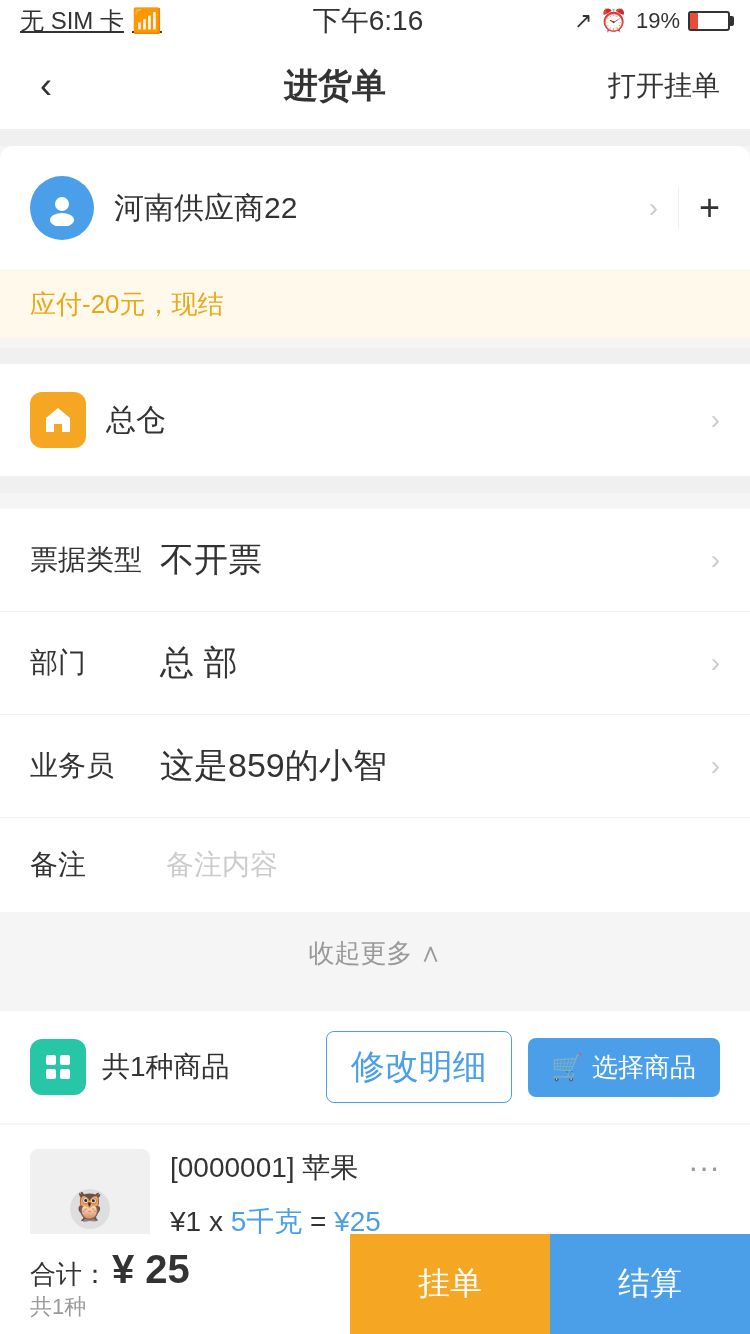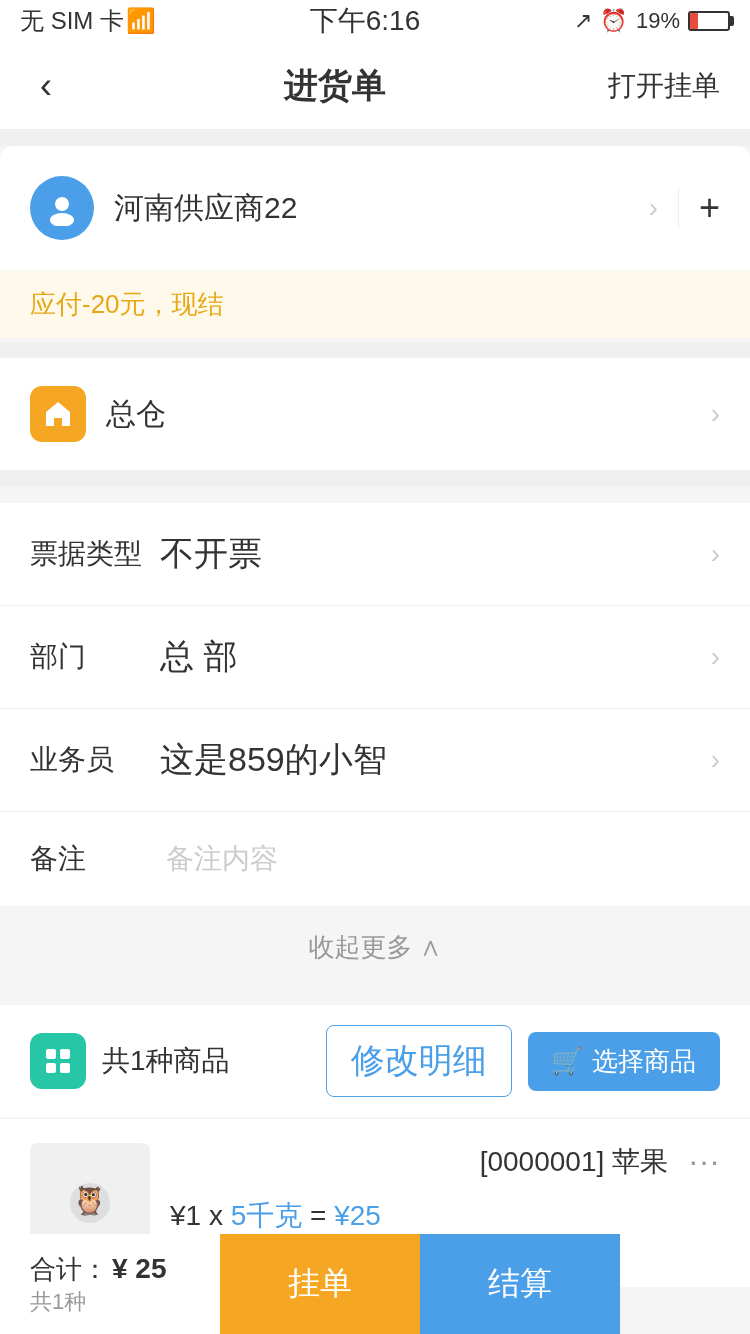--- a/index.html
+++ b/index.html
@@ -18,21 +18,21 @@
     .status-bar {
       height: 42px;
       background: #fff;
       display: flex;
       align-items: center;
       justify-content: space-between;
       padding: 0 20px;
       font-size: 24px;
       color: #333;
     }
-    .status-left { display: flex; align-items: center; gap: 2px; }
+    .status-left { display: flex; align-items: center; gap: 8px; text-decoration: underline; }
     .status-center { font-size: 28px; font-weight: 500; }
     .status-right { display: flex; align-items: center; gap: 8px; font-size: 22px; }
     .battery-icon {
       width: 42px; height: 20px; border: 2px solid #333; border-radius: 3px; position: relative; display: inline-block;
     }
     .battery-icon::after {
       content: ''; position: absolute; right: -6px; top: 50%; transform: translateY(-50%);
       width: 4px; height: 10px; background: #333; border-radius: 0 2px 2px 0;
     }
     .battery-fill {
@@ -62,21 +62,21 @@
     }
     .nav-action {
       font-size: 28px;
       color: #333;
       cursor: pointer;
     }
 
     
     .supplier-section {
       background: #fff;
-      margin-bottom: 4px;
+      margin-bottom: 10px;
       border-radius: 13px;
     }
     .supplier-row {
       display: flex;
       align-items: center;
       padding: 30px;
       border-bottom: none;
     }
     .supplier-avatar {
       width: 64px;
@@ -268,55 +268,54 @@
       flex-shrink: 0;
       overflow: hidden;
     }
     .product-info {
       flex: 1;
     }
     .product-name {
       font-size: 28px;
       color: #333;
       margin-bottom: 16px;
-      text-align: right;
     }
     .product-price {
       font-size: 28px;
       color: #333;
     }
     .product-price .highlight {
       color: #4a9fe8;
     }
     .product-more {
       color: #999;
       font-size: 32px;
       cursor: pointer;
     }
 
     
     .bottom-bar {
       position: fixed;
       bottom: 0;
       left: 0;
-      width: 620px;
+      width: 750px;
       height: 100px;
       display: flex;
       align-items: stretch;
     }
     .bottom-total {
       flex: 1;
       background: #fff;
       display: flex;
       flex-direction: column;
       justify-content: center;
       padding: 0 30px;
     }
     .total-amount {
-      font-size: 28px;
+      font-size: 40px;
       font-weight: 600;
       color: #333;
     }
     .total-count {
       font-size: 22px;
       color: #999;
     }
     .btn-hold {
       width: 200px;
       background: #f5a623;

